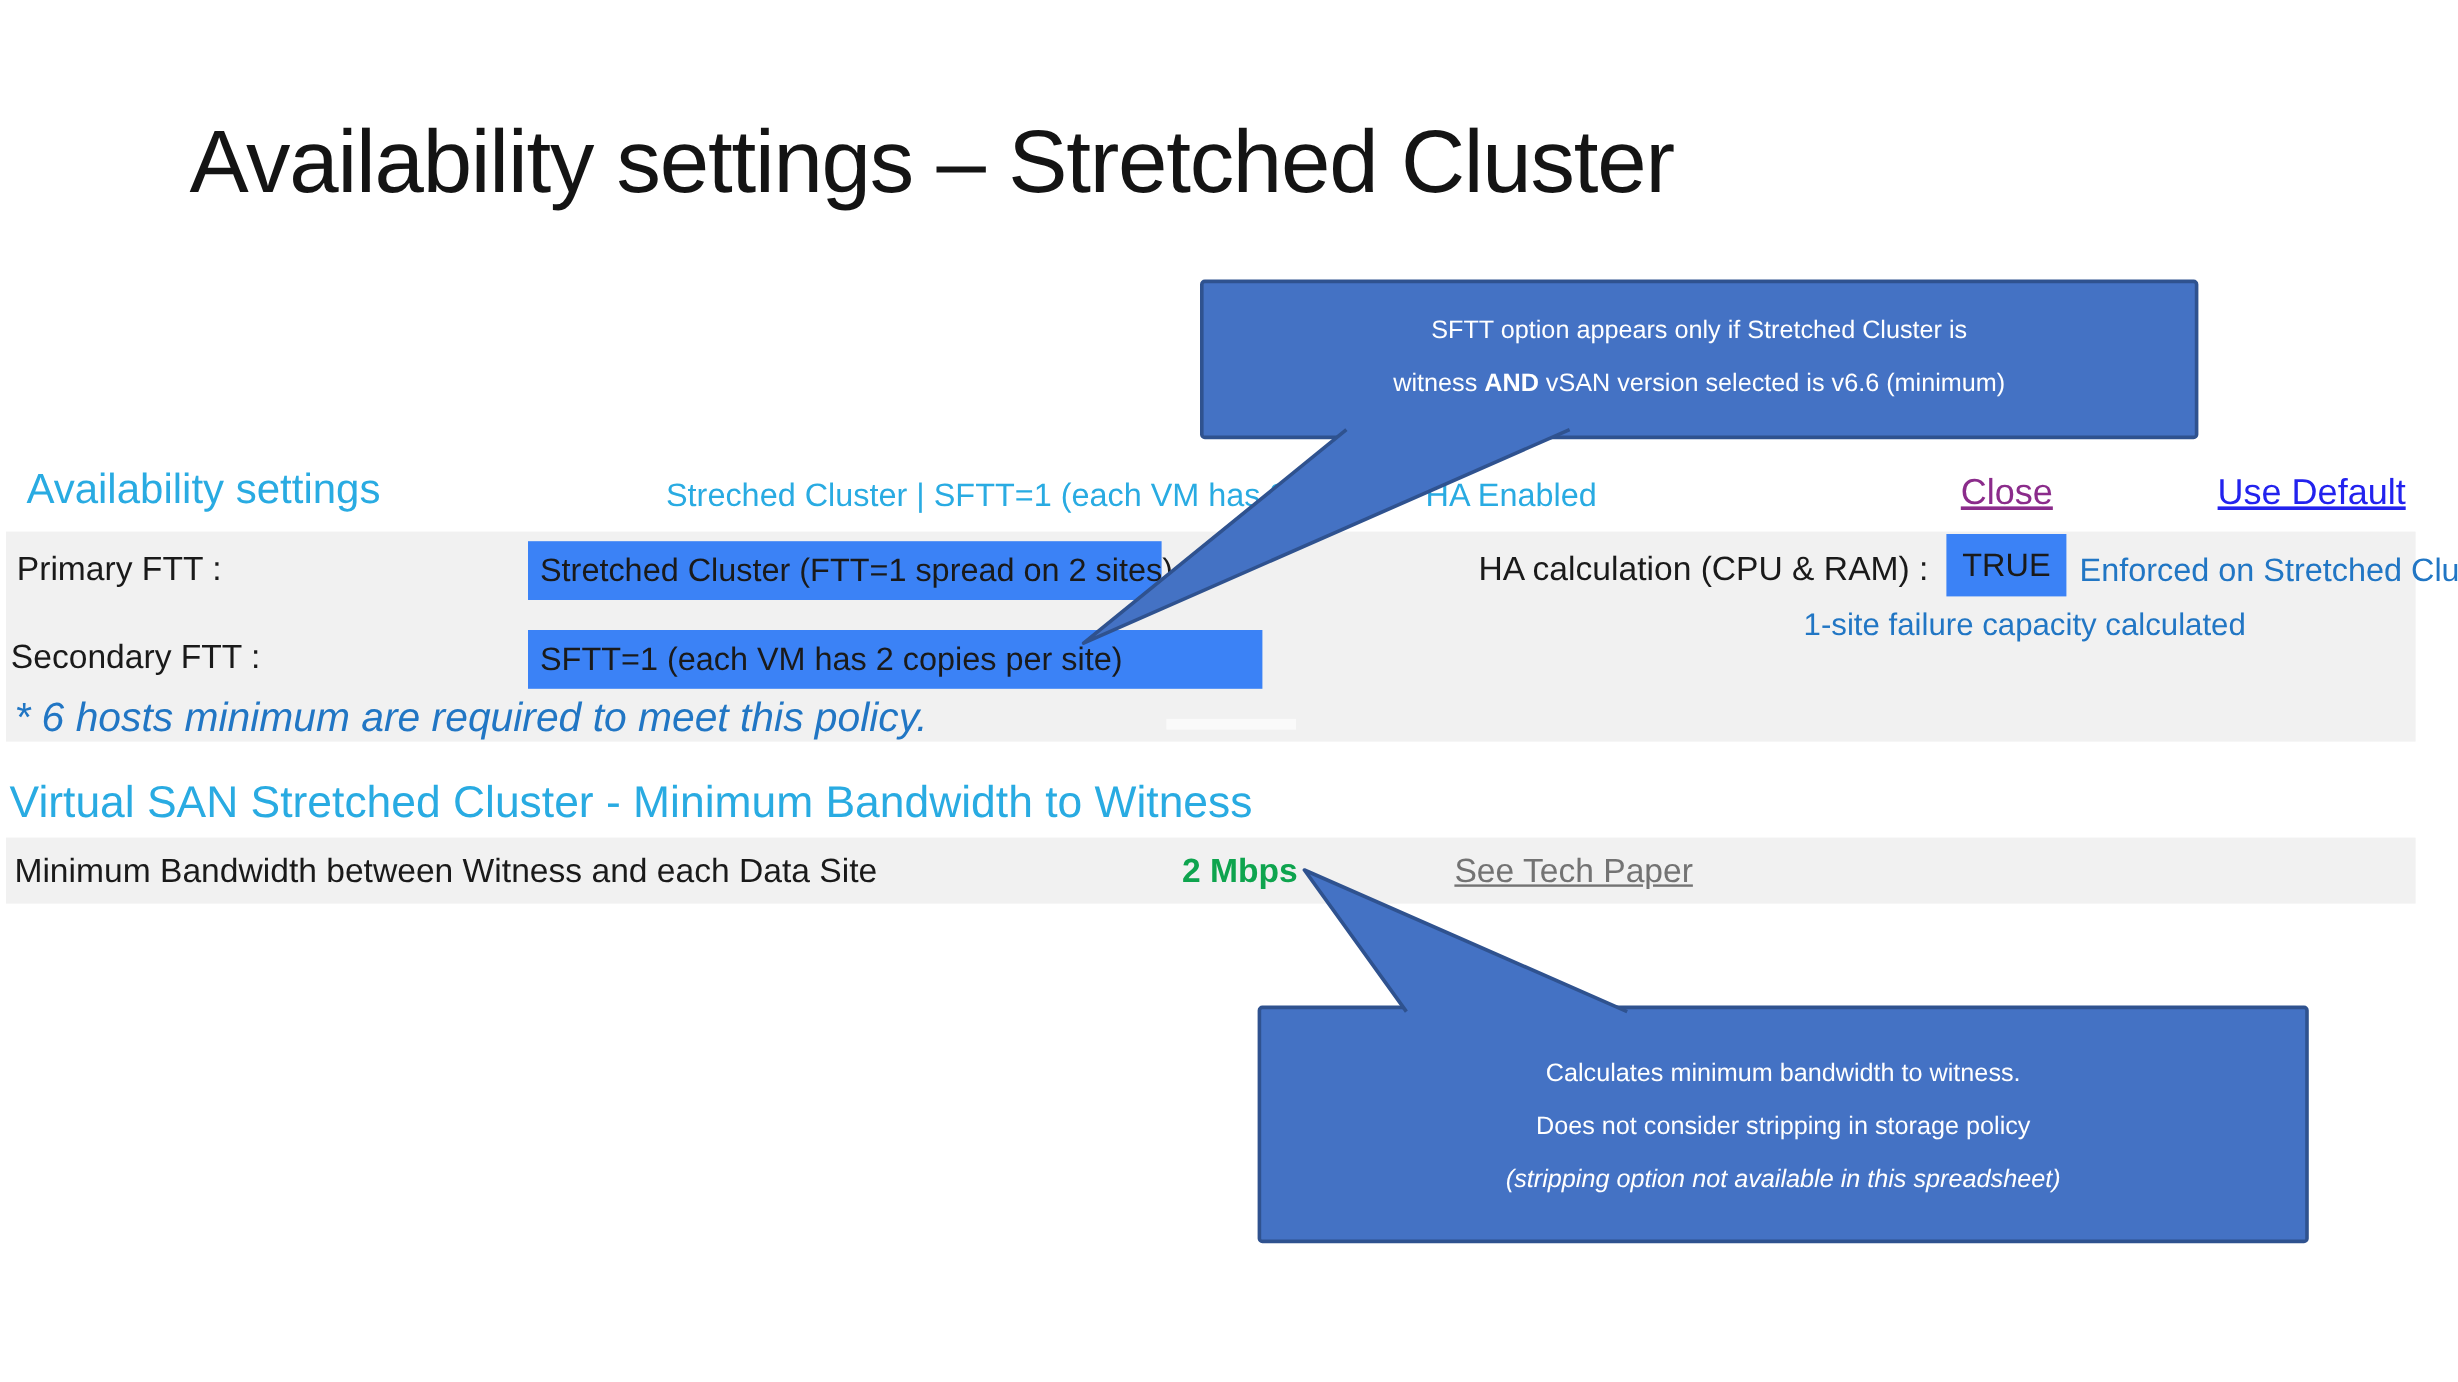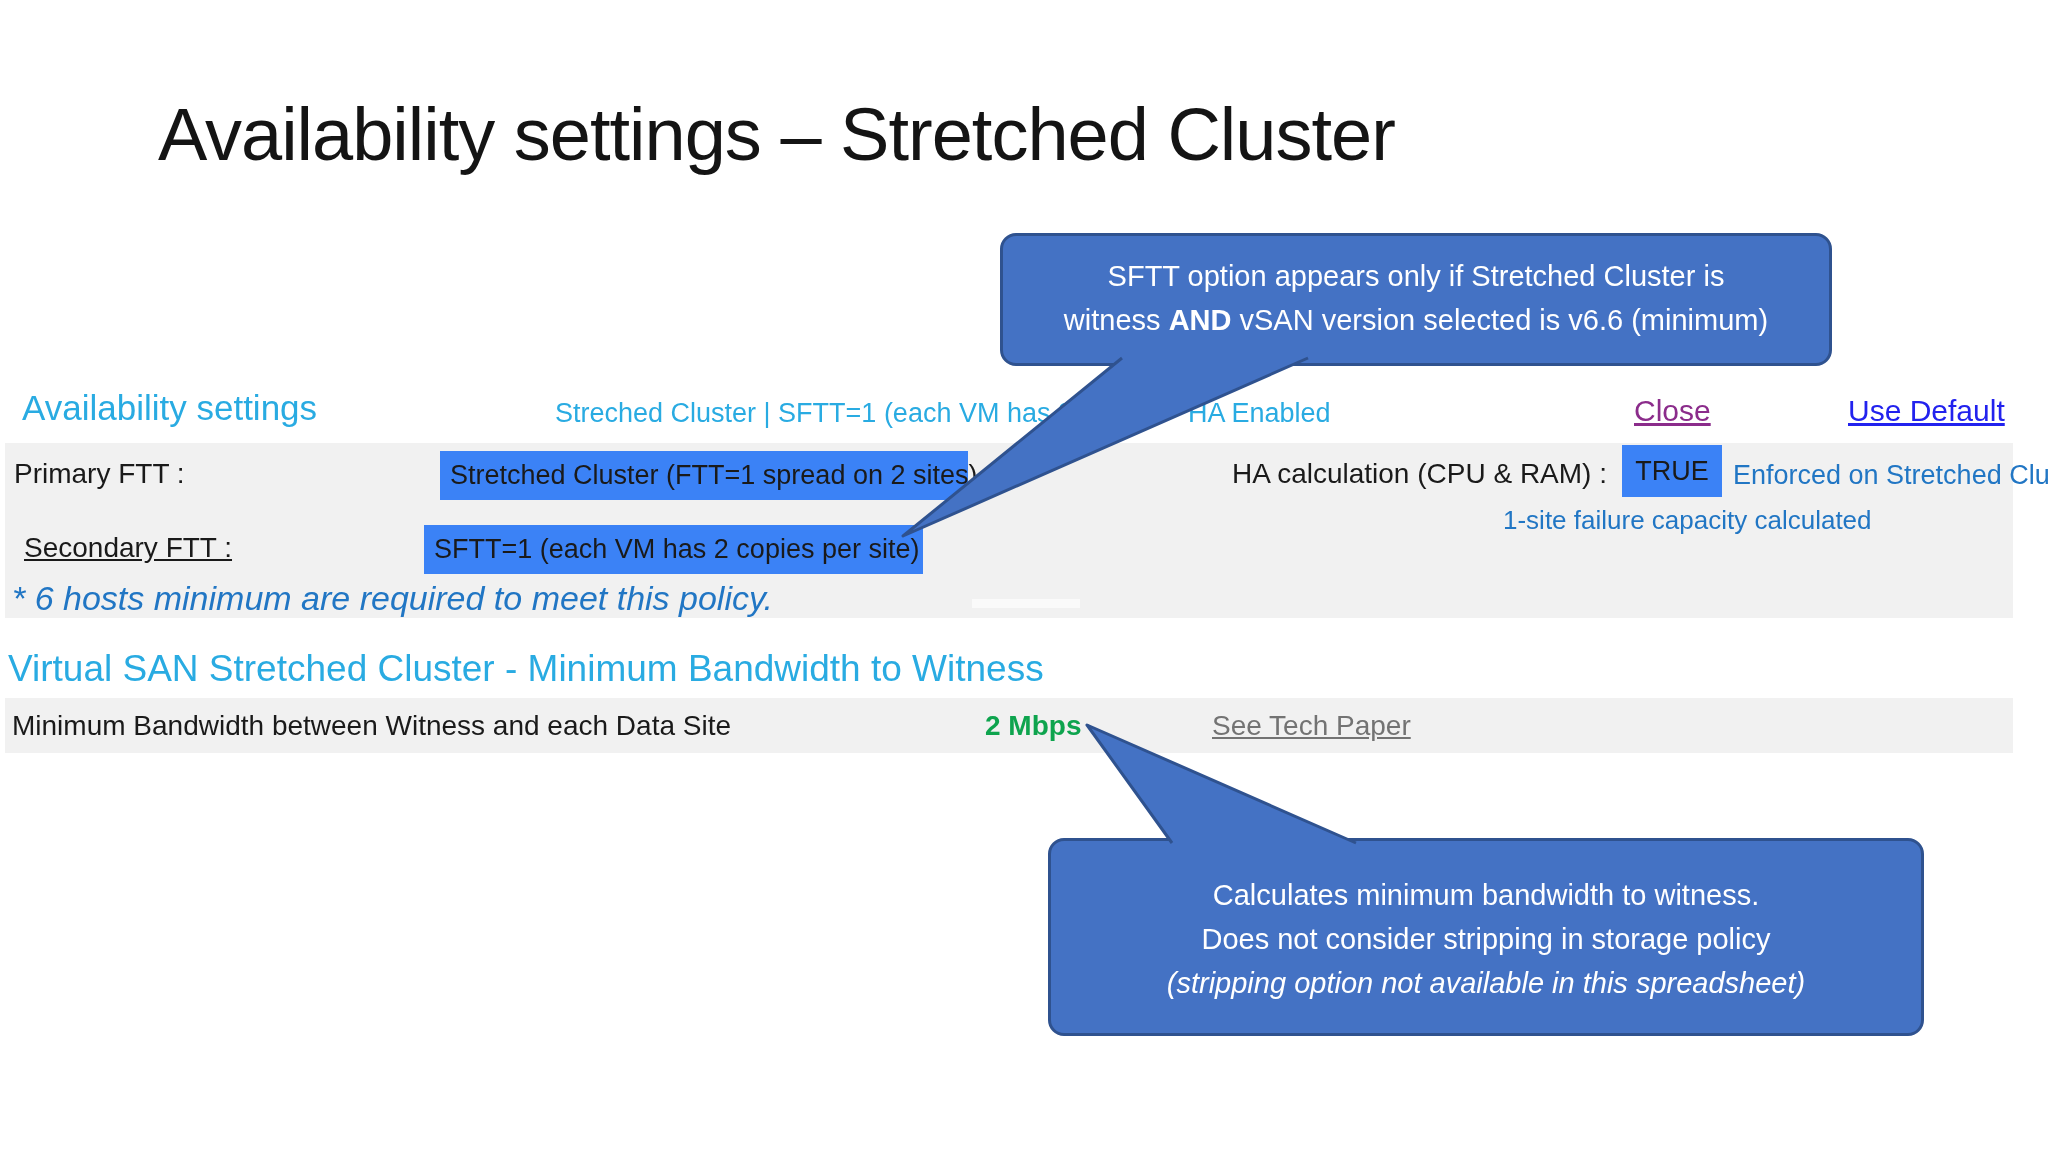--- a/index.html
+++ b/index.html
@@ -34,37 +34,37 @@
     background:#3b82f6;height:49px;line-height:49px;
     font-size:27px;color:#1a1a1a;padding-left:10px;box-sizing:border-box;
     cursor:pointer;
   }
   .primary-lbl{left:9px;top:15px;}
   .primary-cell{left:435px;top:8px;width:528px;}
   .hacalc-lbl{left:1227px;top:15px;}
   .true-cell{left:1617px;top:2px;width:100px;height:52px;line-height:52px;text-align:center;padding-left:0;}
   .enforced{left:1728px;top:17px;font-size:27px;}
   .capacity{left:1498px;top:62px;font-size:26px;}
-  .secondary-lbl{left:19px;top:89px;text-decoration:underline;}
-  .secondary-cell{left:419px;top:82px;width:499px;}
+  .secondary-lbl{left:4px;top:89px;}
+  .secondary-cell{left:435px;top:82px;width:612px;}
   .policy-note{left:7px;top:136px;font-size:34px;font-style:italic;}
   .faint-strip{left:967px;top:156px;width:108px;height:9px;background:#FAFAFA;}
 
   
   .bw-title{left:8px;top:648px;font-size:37px;}
   .bw-row{left:5px;top:698px;width:2008px;height:55px;background:#F1F1F1;}
   .bw-row .abs{position:absolute;}
   .bw-lbl{left:7px;top:12px;font-size:28px;text-align:center;}
   .bw-value{left:980px;top:12px;font-size:28px;font-weight:bold;color:#0EA44E;}
   .bw-link{left:1207px;top:12px;font-size:28px;color:#737373;text-decoration:underline;cursor:pointer;}
 
   
   .callout{
-    background:#4472C4;border:3px solid #2F528F;border-radius:16px;
-    color:#ffffff;text-align:center;font-size:29px;line-height:44px;
+    background:#4472C4;border:3px solid #2F528F;border-radius:4px;
+    color:#ffffff;text-align:center;font-size:21px;line-height:44px;
     box-sizing:border-box;z-index:5;
   }
   .callout-top{left:1000px;top:233px;width:832px;height:133px;padding-top:18px;}
   .callout-bottom{left:1048px;top:838px;width:876px;height:198px;padding-top:32px;}
   .callout .bold{font-weight:bold;}
   .callout .italic{font-style:italic;}
   .tails{position:absolute;left:0;top:0;z-index:10;pointer-events:none;}
 </style>
 </head>
 <body>

